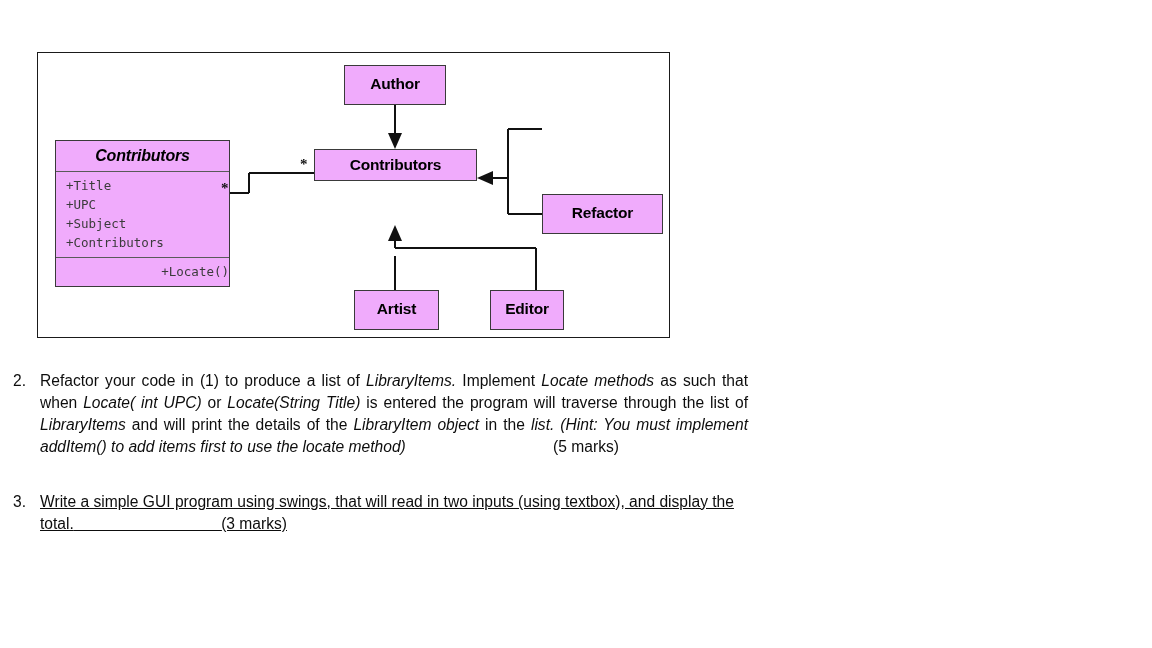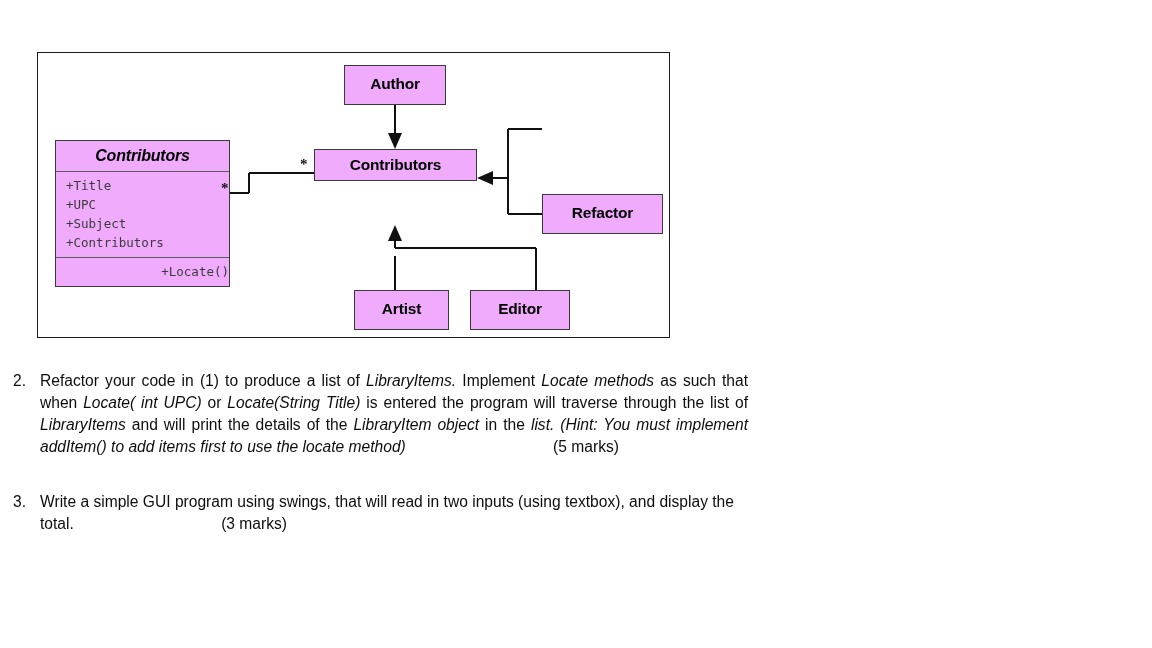--- a/index.html
+++ b/index.html
@@ -69,22 +69,22 @@
     white-space: pre;
   }
   .cls-ops { padding: 4px 0 5px 10px; text-align: right; }
 
   
   #box-libraryitem { left: 17px;  top: 87px;  width: 175px; }
   #box-author      { left: 306px; top: 12px;  width: 102px; height: 40px; }
   #box-contributor { left: 276px; top: 96px;  width: 163px; }
   #box-actor       { left: 504px; top: 56px;  width: 84px;  height: 40px; }
   #box-director    { left: 504px; top: 141px; width: 121px; height: 40px; }
-  #box-artist      { left: 316px; top: 237px; width: 95px;  height: 40px; }
-  #box-editor      { left: 432px; top: 237px; width: 100px;  height: 40px; }
+  #box-artist      { left: 316px; top: 237px; width: 85px;  height: 40px; }
+  #box-editor      { left: 452px; top: 237px; width: 74px;  height: 40px; }
 
   .simple-box .cls-name { padding: 10px 4px; font-size: 15.5px; }
 
   
   .mult {
     position: absolute;
     font-family: "Liberation Serif", serif;
     font-size: 15px;
     font-weight: bold;
     line-height: 1;
@@ -115,21 +115,21 @@
     width: 30px;
     text-align: left;
     font-size: 15.6px;
   }
   .q-body {
     margin-left: 40px;
     margin-right: 404px;
     text-align: justify;
     text-justify: inter-word;
   }
-  .q-body.nojust { text-align: left; }
+  .q-body.nojust { text-align: left; text-decoration: underline; }
   .it { font-style: italic; }
   .q-gap { height: 32px; }
 
   .marks-inline { white-space: pre; }
 </style>
 </head>
 <body>
 
 <div id="uml-figure">
 

